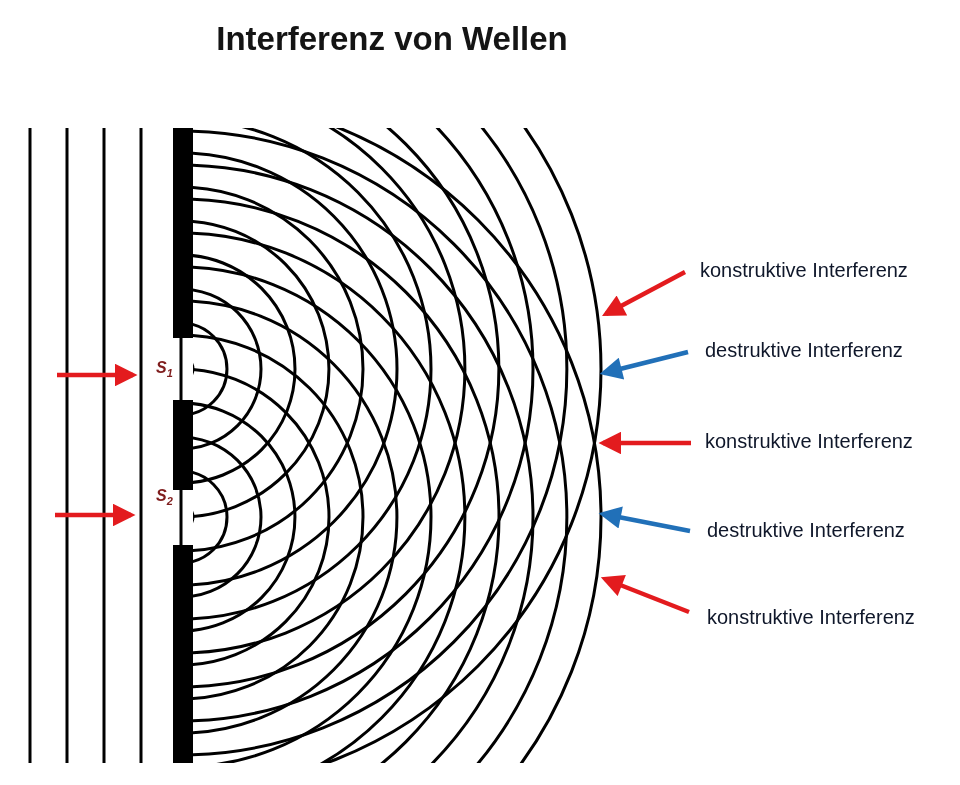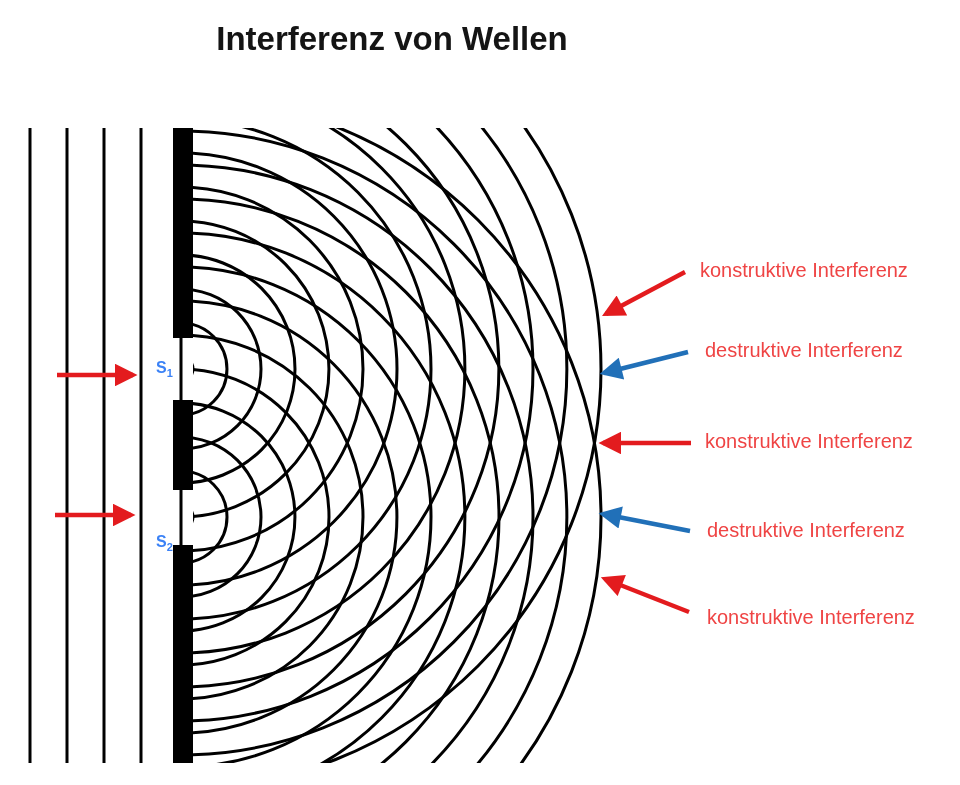--- a/index.html
+++ b/index.html
@@ -6,24 +6,24 @@
   .stage{
     position:relative;width:960px;height:785px;background:#ffffff;
     font-family:"Liberation Sans",sans-serif;overflow:hidden;
   }
   .stage svg{position:absolute;left:0;top:0;}
   .title{
     position:absolute;left:200px;top:20px;width:384px;text-align:center;
     font-size:33px;font-weight:700;color:#141414;white-space:nowrap;
   }
   .ann-label{
-    position:absolute;font-size:20px;color:#ef4444;white-space:nowrap;
+    position:absolute;font-size:20px;color:#0f172a;white-space:nowrap;
   }
   .s-label{
-    position:absolute;font-weight:700;font-size:16px;color:#3b82f6;line-height:1;
+    position:absolute;font-weight:700;font-size:16px;color:#7f1d1d;line-height:1;font-style:italic;
   }
   .s-label sub{font-size:11px;}
   #wave-arcs path{stroke:var(--wave,#000);stroke-width:3;fill:none;}
   #plane-waves line{stroke:var(--wave,#000);stroke-width:3;}
   .barrier rect{fill:var(--wave,#000);}
   .barrier line{stroke:var(--wave,#000);stroke-width:3;}
   .arrow{fill:none;stroke-width:4.5;}
   .arrow.red{stroke:var(--red,#e31b1e);}
   .arrow.blue{stroke:var(--blue,#2170b8);}
   .head-red{fill:var(--red,#e31b1e);}
@@ -102,21 +102,21 @@
       <line class="arrow blue" x1="690" y1="531" x2="603" y2="514" marker-end="url(#ah-blue)"></line>
       <line class="arrow red" x1="689" y1="612" x2="605" y2="579" marker-end="url(#ah-red)"></line>
     </g>
   </svg>
 
   <div class="title">Interferenz von Wellen</div>
 
   <div class="s-label" style="left:156px;top:360px;">
     <span>S</span><sub>1</sub>
   </div>
-  <div class="s-label" style="left:156px;top:534px;">
+  <div class="s-label" style="left:156px;top:488px;">
     <span>S</span><sub>2</sub>
   </div>
 
   <div class="ann-label" style="left:700px;top:259px;">konstruktive Interferenz</div>
   <div class="ann-label" style="left:705px;top:339px;">destruktive Interferenz</div>
   <div class="ann-label" style="left:705px;top:430px;">konstruktive Interferenz</div>
   <div class="ann-label" style="left:707px;top:519px;">destruktive Interferenz</div>
   <div class="ann-label" style="left:707px;top:606px;">konstruktive Interferenz</div>
 
 </div>

